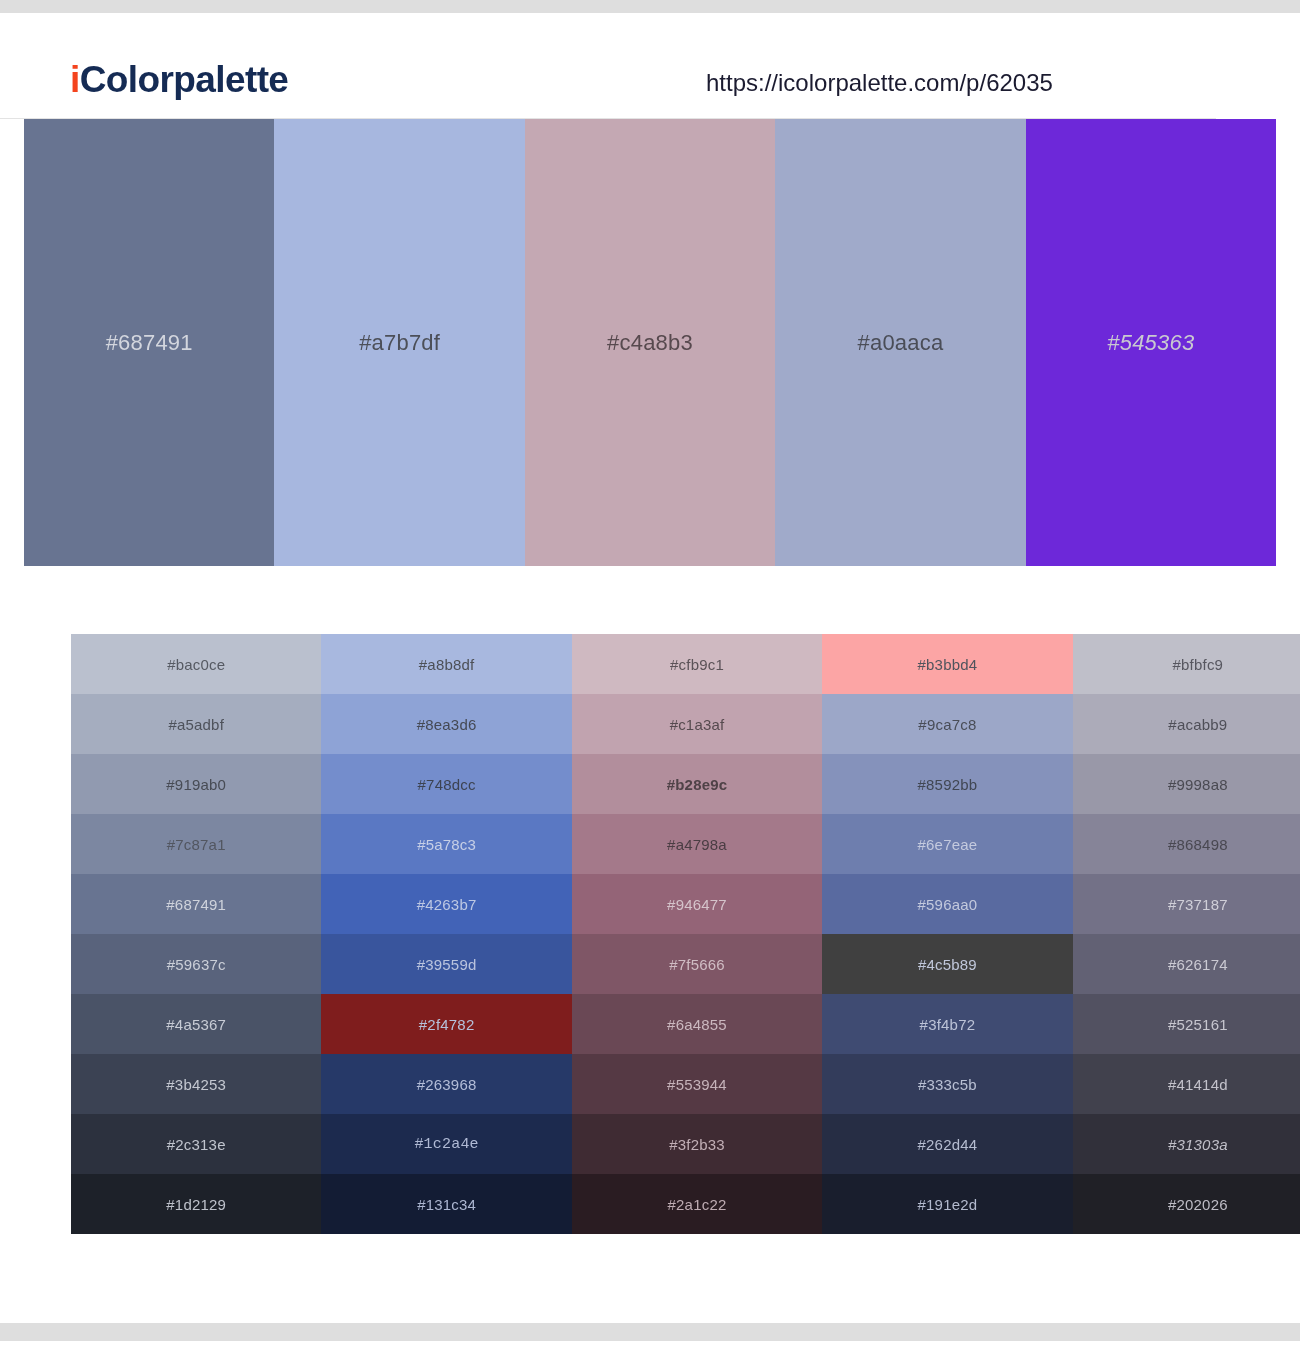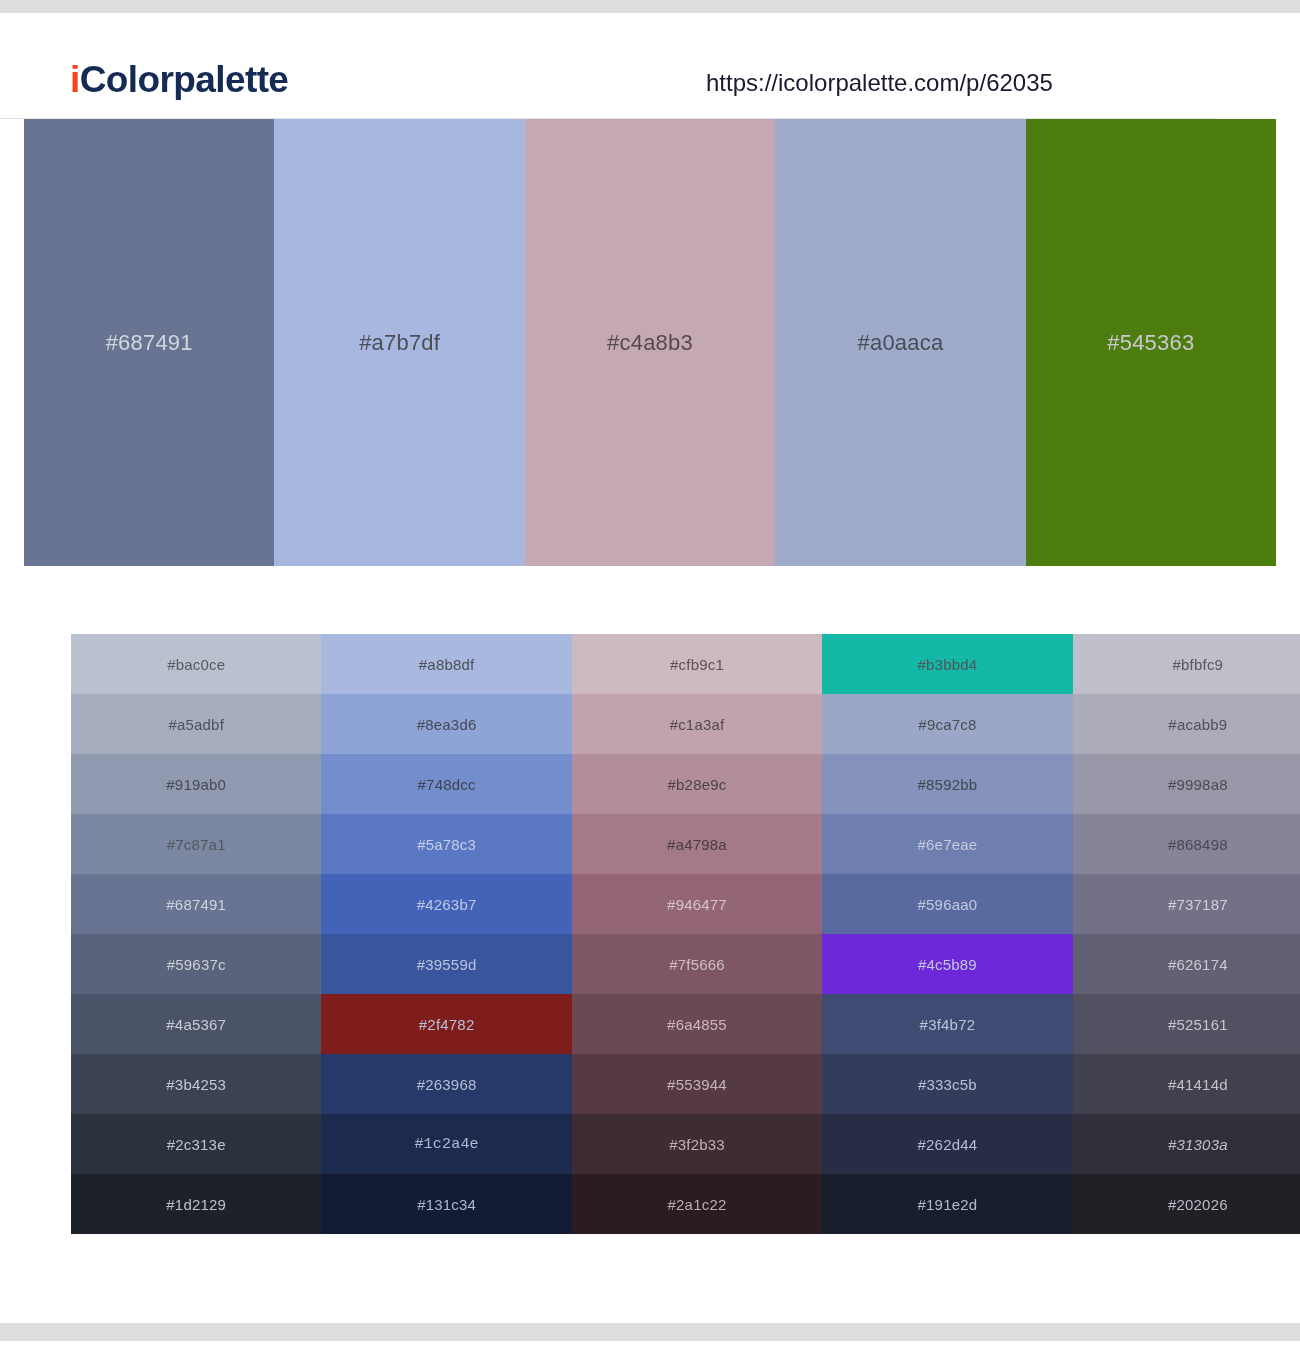--- a/index.html
+++ b/index.html
@@ -126,41 +126,41 @@
     </div>
     <div class="swatch" style="background: rgb(167, 183, 223);">
       <span class="swatch-label" style="color: rgb(76, 79, 88);">#a7b7df</span>
     </div>
     <div class="swatch" style="background: rgb(196, 168, 179);">
       <span class="swatch-label" style="color: rgb(87, 73, 78);">#c4a8b3</span>
     </div>
     <div class="swatch" style="background: rgb(160, 170, 202);">
       <span class="swatch-label" style="color: rgb(74, 77, 87);">#a0aaca</span>
     </div>
-    <div class="swatch" style="background: #4d7c0f;">
+    <div class="swatch" style="background: #6d28d9; font-style: italic;">
       <span class="swatch-label" style="color: rgb(201, 201, 208);">#545363</span>
     </div>
   </div>
 </div>
 
 <div class="strip-gap"></div>
 
 <div class="grid-wrap">
   <div class="grid" id="shades-grid">
       <div class="grid-row">
         <div class="grid-cell" style="background: rgb(186, 192, 206);">
           <span class="grid-label" style="color: rgb(86, 90, 99);">#bac0ce</span>
         </div>
         <div class="grid-cell" style="background: rgb(168, 184, 223);">
           <span class="grid-label" style="color: rgb(77, 80, 87);">#a8b8df</span>
         </div>
         <div class="grid-cell" style="background: rgb(207, 185, 193);">
           <span class="grid-label" style="color: rgb(91, 82, 87);">#cfb9c1</span>
         </div>
-        <div class="grid-cell" style="background: #14b8a6;">
+        <div class="grid-cell" style="background: #fca5a5;">
           <span class="grid-label" style="color: rgb(80, 84, 93);">#b3bbd4</span>
         </div>
         <div class="grid-cell" style="background: rgb(191, 191, 201);">
           <span class="grid-label" style="color: rgb(87, 87, 96);">#bfbfc9</span>
         </div>
       </div>
       <div class="grid-row">
         <div class="grid-cell" style="background: rgb(165, 173, 191);">
           <span class="grid-label" style="color: rgb(78, 82, 91);">#a5adbf</span>
         </div>
@@ -177,21 +177,21 @@
           <span class="grid-label" style="color: rgb(79, 79, 88);">#acabb9</span>
         </div>
       </div>
       <div class="grid-row">
         <div class="grid-cell" style="background: rgb(145, 154, 176);">
           <span class="grid-label" style="color: rgb(71, 75, 84);">#919ab0</span>
         </div>
         <div class="grid-cell" style="background: rgb(116, 141, 204);">
           <span class="grid-label" style="color: rgb(60, 67, 82);">#748dcc</span>
         </div>
-        <div class="grid-cell" style="background: rgb(178, 142, 156);">
+        <div class="grid-cell" style="background: rgb(178, 142, 156); font-weight: bold;">
           <span class="grid-label" style="color: rgb(79, 66, 71);">#b28e9c</span>
         </div>
         <div class="grid-cell" style="background: rgb(133, 146, 187);">
           <span class="grid-label" style="color: rgb(65, 71, 83);">#8592bb</span>
         </div>
         <div class="grid-cell" style="background: rgb(153, 152, 168);">
           <span class="grid-label" style="color: rgb(74, 74, 82);">#9998a8</span>
         </div>
       </div>
       <div class="grid-row">
@@ -231,21 +231,21 @@
       <div class="grid-row">
         <div class="grid-cell" style="background: rgb(89, 99, 124);">
           <span class="grid-label" style="color: rgb(203, 207, 216);">#59637c</span>
         </div>
         <div class="grid-cell" style="background: rgb(57, 85, 157);">
           <span class="grid-label" style="color: rgb(186, 196, 222);">#39559d</span>
         </div>
         <div class="grid-cell" style="background: rgb(127, 86, 102);">
           <span class="grid-label" style="color: rgb(208, 189, 196);">#7f5666</span>
         </div>
-        <div class="grid-cell" style="background: #6d28d9;">
+        <div class="grid-cell" style="background: #404040;">
           <span class="grid-label" style="color: rgb(192, 199, 218);">#4c5b89</span>
         </div>
         <div class="grid-cell" style="background: rgb(98, 97, 116);">
           <span class="grid-label" style="color: rgb(203, 202, 211);">#626174</span>
         </div>
       </div>
       <div class="grid-row">
         <div class="grid-cell" style="background: rgb(74, 83, 103);">
           <span class="grid-label" style="color: rgb(200, 204, 213);">#4a5367</span>
         </div>

